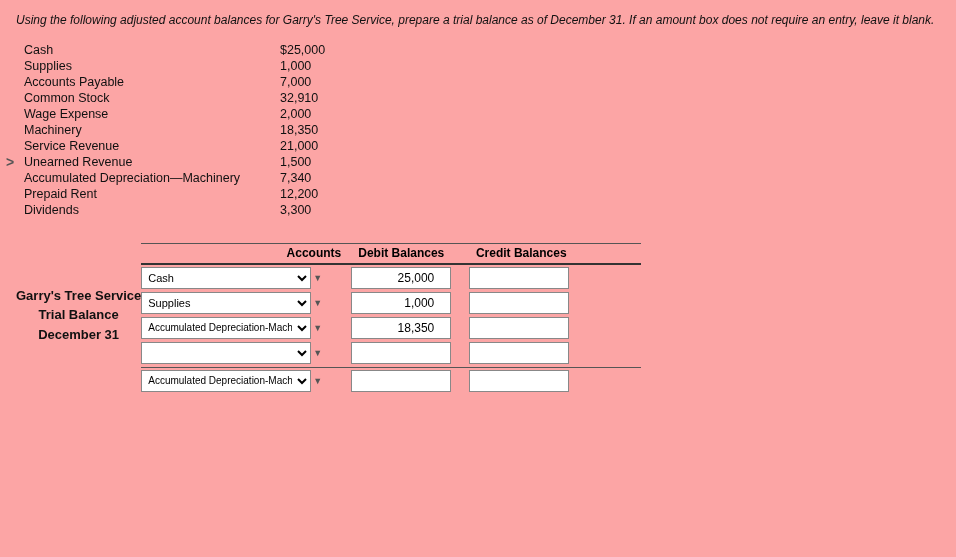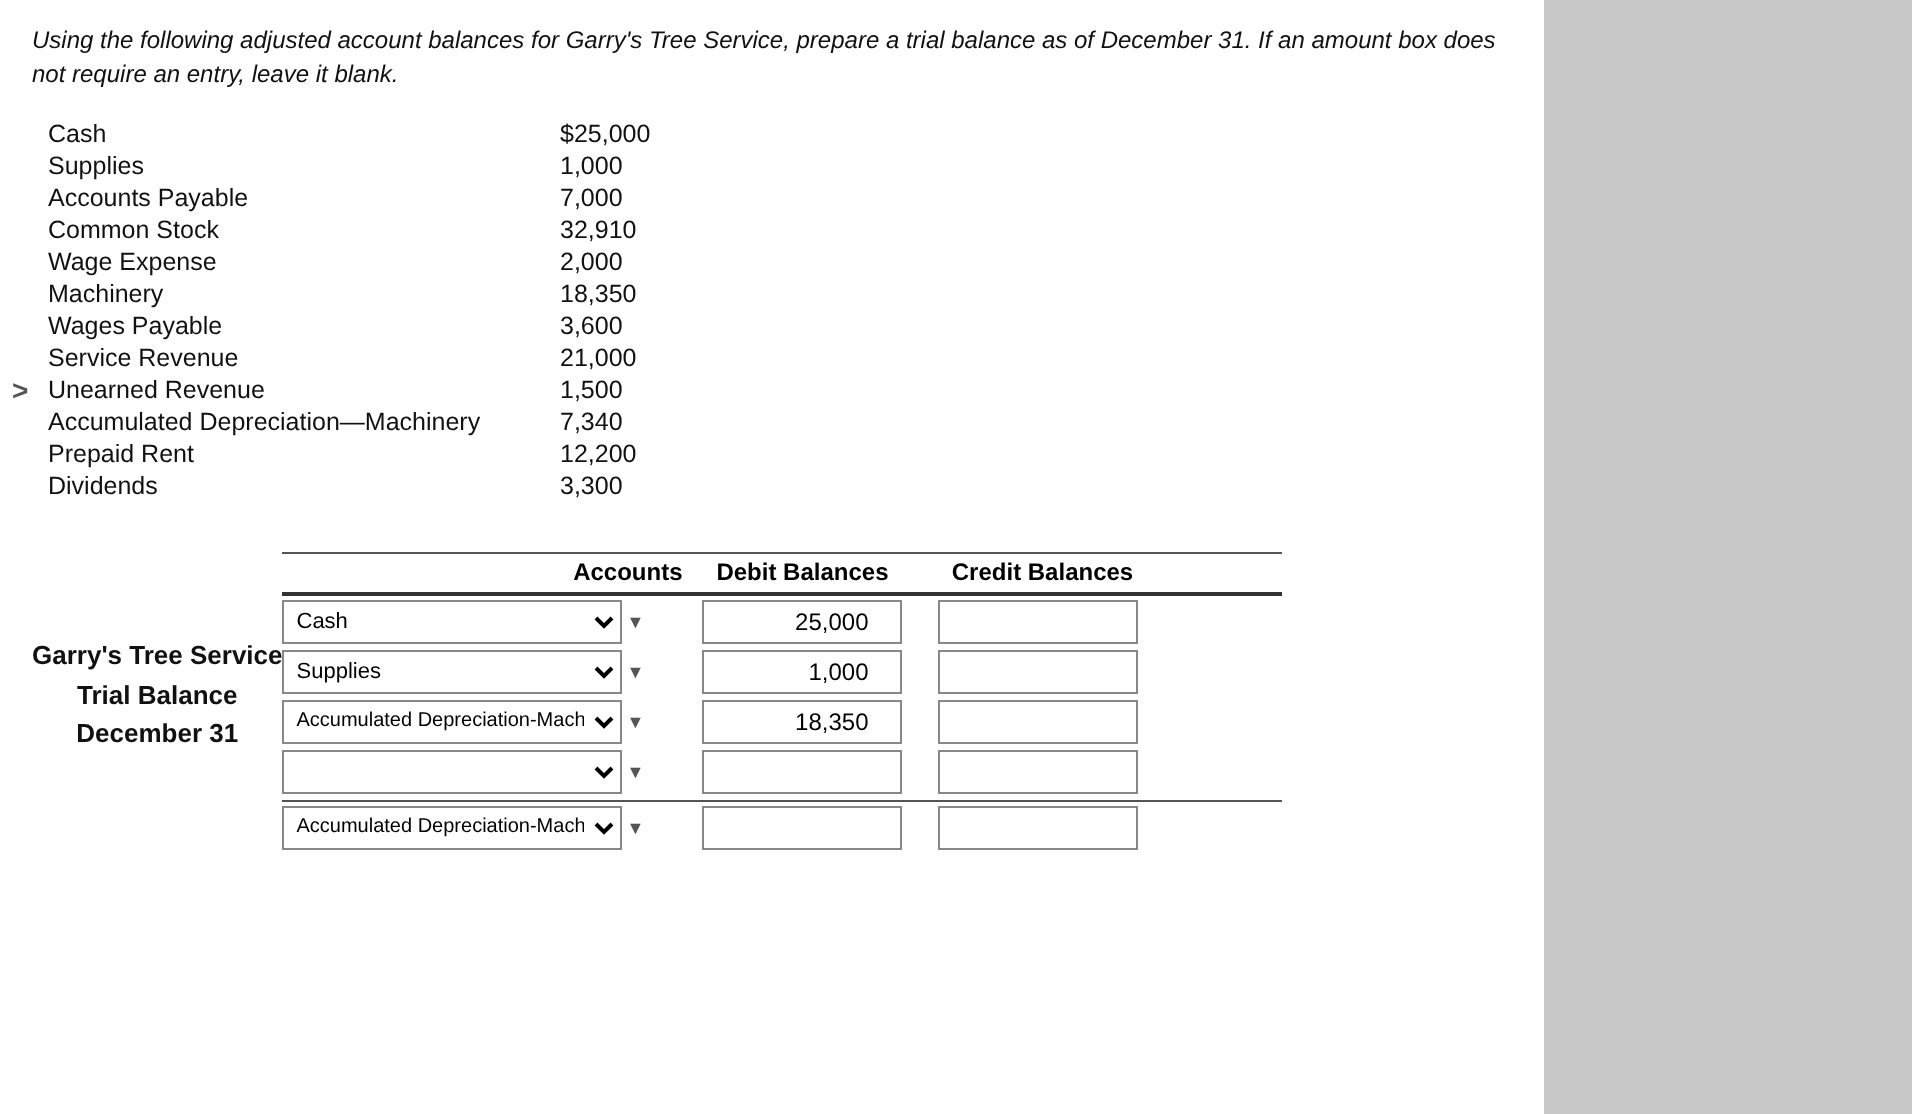--- a/index.html
+++ b/index.html
@@ -6,22 +6,22 @@
     body {
       font-family: Arial, sans-serif;
       font-size: 13px;
       background: #c8c8c8;
       width: 956px;
       min-height: 557px;
       position: relative;
       overflow: hidden;
     }
     .main-container {
-      background: #ffffff;
-      width: 772px;
+      background: #fca5a5;
+      width: 956px;
       min-height: 557px;
       padding: 12px 16px 16px 16px;
       position: relative;
     }
     .instruction {
       font-size: 12px;
       color: #111;
       margin-bottom: 14px;
       line-height: 1.4;
       font-style: italic;
@@ -177,24 +177,20 @@
     </div>
     <div class="account-row">
       <span class="account-name">Wage Expense</span>
       <span class="account-amount">2,000</span>
     </div>
     <div class="account-row">
       <span class="account-name">Machinery</span>
       <span class="account-amount">18,350</span>
     </div>
     <div class="account-row">
-      <span class="account-name">Wages Payable</span>
-      <span class="account-amount">3,600</span>
-    </div>
-    <div class="account-row">
       <span class="account-name">Service Revenue</span>
       <span class="account-amount">21,000</span>
     </div>
     <div class="account-row" style="position:relative;">
       <span class="arrow-indicator">&gt;</span>
       <span class="account-name">Unearned Revenue</span>
       <span class="account-amount">1,500</span>
     </div>
     <div class="account-row">
       <span class="account-name">Accumulated Depreciation—Machinery</span>

